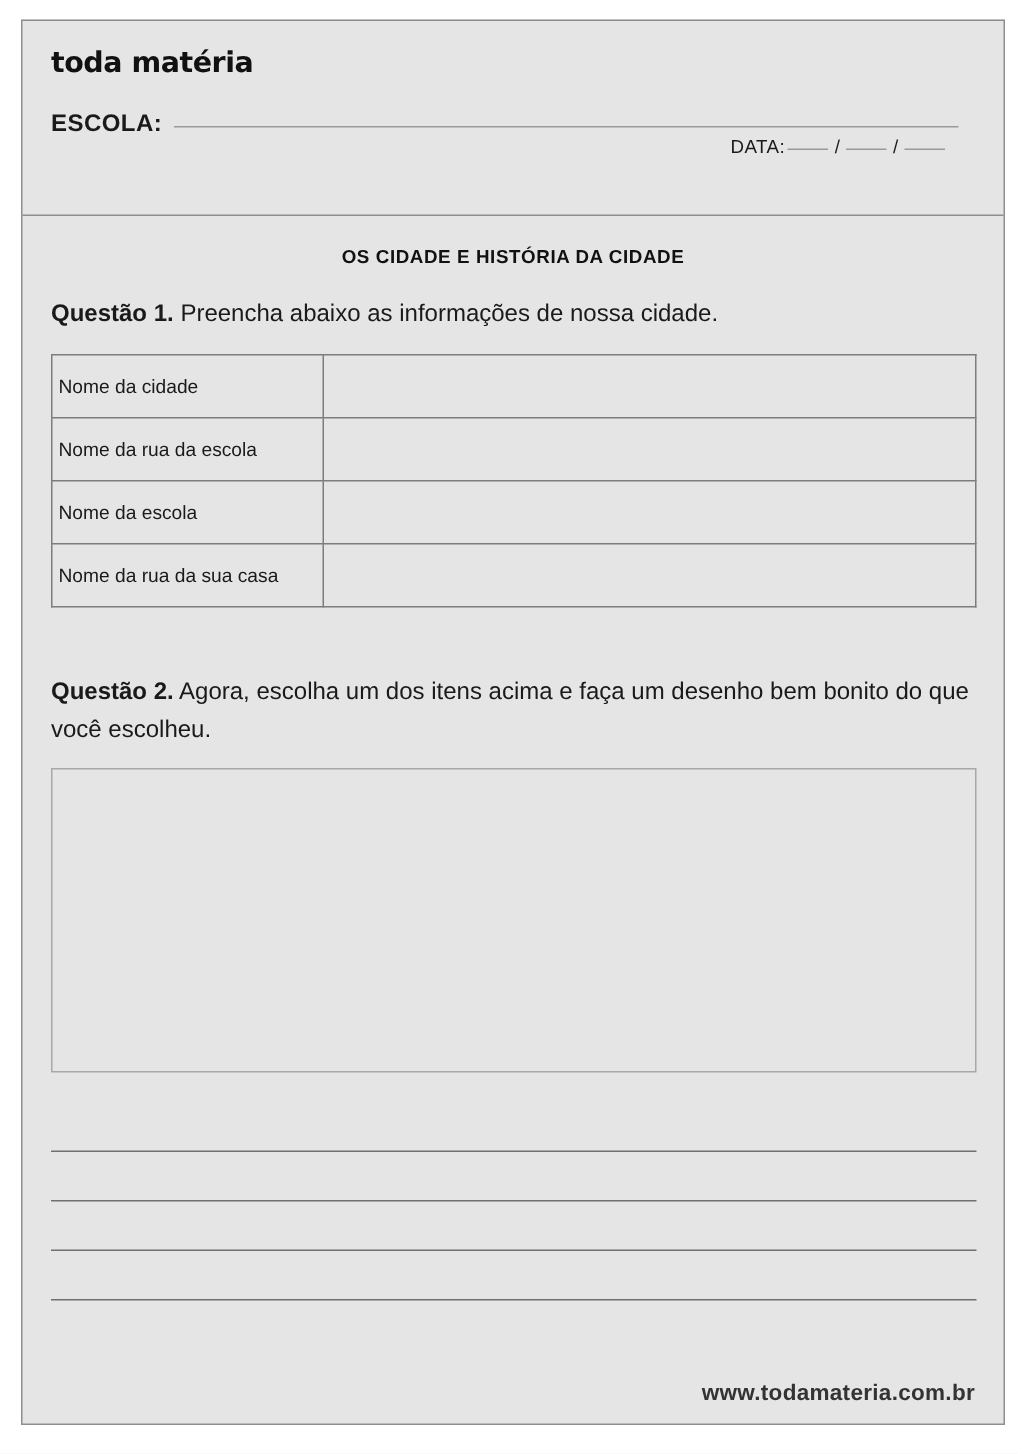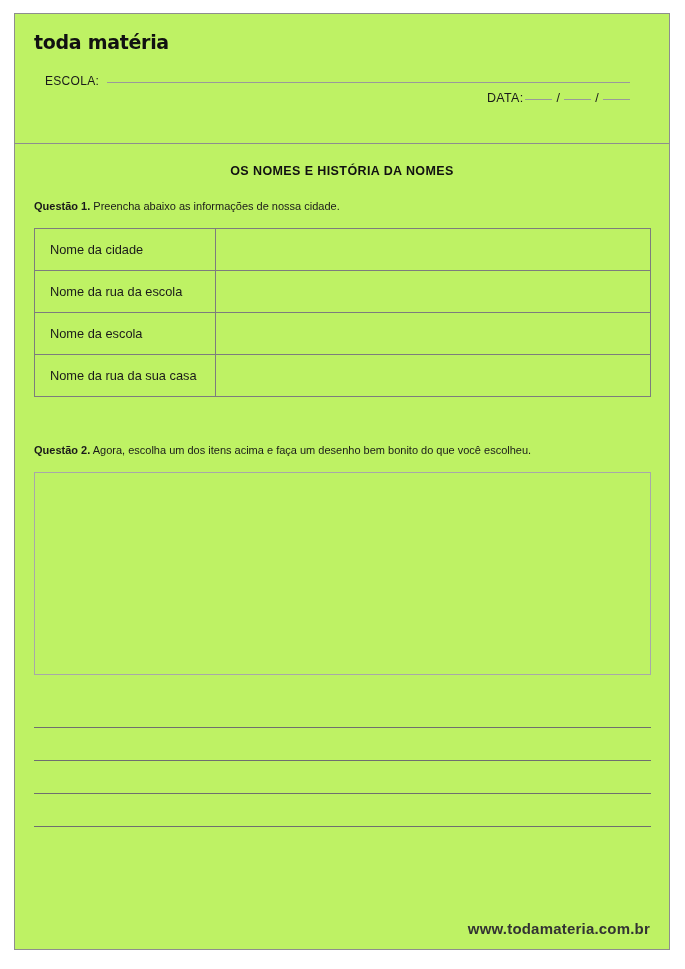--- a/index.html
+++ b/index.html
@@ -16,21 +16,21 @@
   }
 
   .page {
     position: absolute;
     left: 14px;
     top: 13px;
     width: 656px;
     height: 937px;
     border: 1px solid #8e8e8e;
     box-sizing: border-box;
-    background: #bef264;
+    background: #e5e5e5;
   }
 
   
   .header {
     position: relative;
     height: 130px;
     border-bottom: 1px solid #8e8e8e;
     box-sizing: border-box;
   }
 
@@ -40,24 +40,25 @@
     top: 17px;
     font-size: 19px;
     font-weight: bold;
     letter-spacing: -0.3px;
     color: #111111;
     font-family: "DejaVu Sans", sans-serif;
   }
 
   .field-row {
     position: absolute;
-    left: 30px;
-    font-size: 12px;
+    left: 19px;
+    font-size: 16px;
     color: #1a1a1a;
     letter-spacing: 0.3px;
+    font-weight: bold;
   }
   .field-escola { top: 60px; }
   .field-nome { top: 91px; }
 
   .field-label {
     display: inline-block;
     vertical-align: baseline;
   }
 
   .rule {
@@ -97,21 +98,21 @@
     text-align: center;
     font-size: 12.5px;
     font-weight: bold;
     letter-spacing: 0.4px;
     margin-top: 20px;
     color: #111111;
   }
 
   .question {
     margin: 0 19px;
-    font-size: 11px;
+    font-size: 16px;
     line-height: 1.55;
     color: #1a1a1a;
   }
   .q1 { margin-top: 20px; }
   .q2 { margin-top: 45px; }
   .q3 { margin-top: 22px; }
 
   .q-num {
     font-weight: bold;
   }
@@ -123,21 +124,21 @@
     border-collapse: collapse;
     table-layout: fixed;
   }
   .info-table td {
     border: 1px solid #7d7d7d;
     height: 42px;
     box-sizing: border-box;
   }
   .info-table td.label-cell {
     width: 177px;
-    padding-left: 15px;
+    padding-left: 4px;
     font-size: 12.8px;
     color: #1a1a1a;
   }
   .info-table td.answer-cell {
     width: 424px;
   }
 
   
   .drawing-box {
     margin: 13px 19px 0 19px;
@@ -184,21 +185,21 @@
 
 
     <div class="field-data">
       <span class="field-label">DATA:</span><span class="rule-short"></span><span class="slash">/</span><span class="rule-short"></span><span class="slash">/</span><span class="rule-short"></span>
     </div>
 
   </div>
 
   <div class="body">
 
-    <div class="worksheet-title">OS NOMES E HISTÓRIA DA NOMES</div>
+    <div class="worksheet-title">OS CIDADE E HISTÓRIA DA CIDADE</div>
 
     <div class="question q1">
       <span class="q-num">Questão 1.</span><span> Preencha abaixo as informações de nossa cidade.</span>
     </div>
 
     <table class="info-table">
       <tbody>
         <tr>
           <td class="label-cell">Nome da cidade</td>
           <td class="answer-cell"></td>

